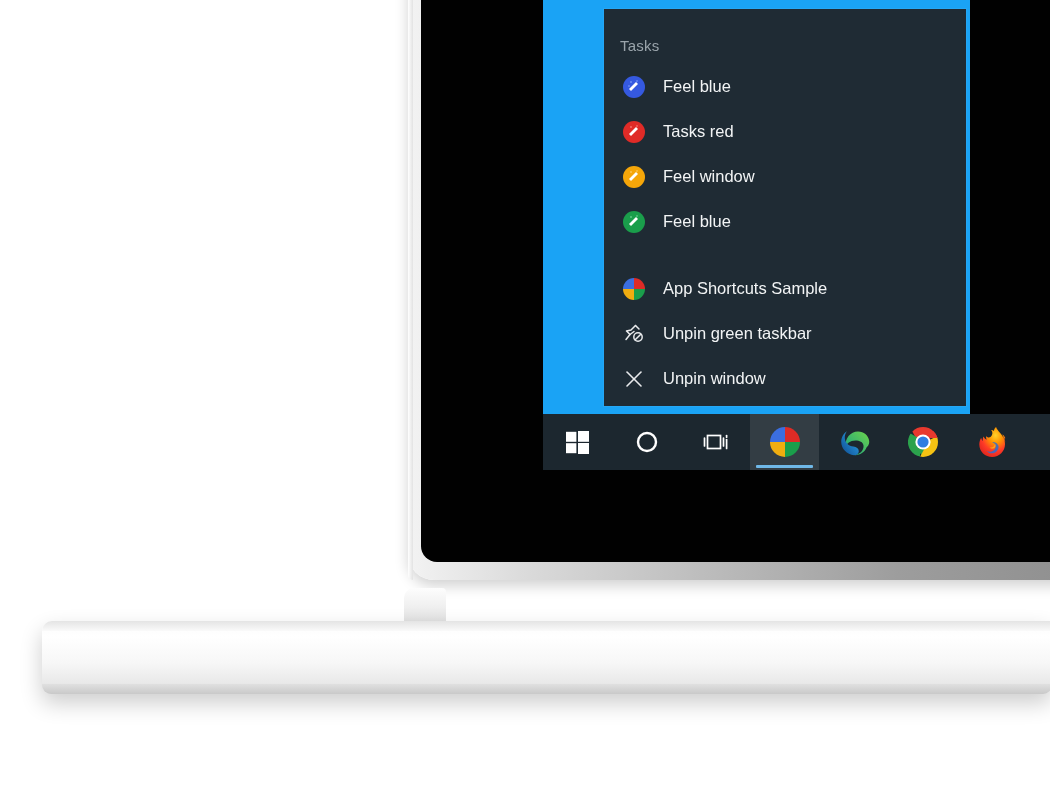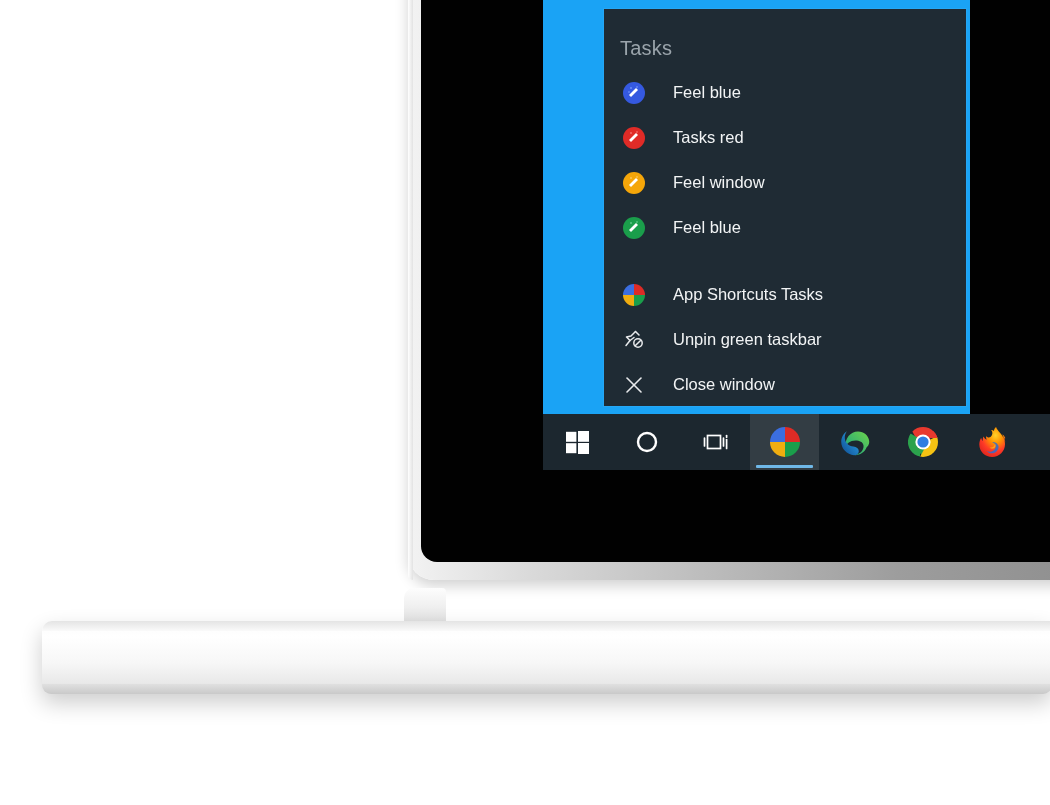--- a/index.html
+++ b/index.html
@@ -128,21 +128,21 @@
     left: 604px;
     top: 9px;
     width: 362px;
     height: 397px;
     background: #1f2b34;
     box-shadow: 0 0 0 1px rgba(255,255,255,0.05);
   }
 
   #jumplist-header {
     color: #9aa4ab;
-    font-size: 20px;
+    font-size: 15px;
     padding: 28px 0 10px 16px;
     letter-spacing: 0.2px;
   }
 
   .menu-list { list-style: none; }
 
   .menu-item {
     display: flex;
     align-items: center;
     height: 45px;
@@ -155,21 +155,21 @@
     height: 28px;
     flex: 0 0 28px;
     display: flex;
     align-items: center;
     justify-content: center;
   }
 
   .menu-label {
     color: #f2f4f5;
     font-size: 16.5px;
-    margin-left: 25px;
+    margin-left: 15px;
     white-space: nowrap;
   }
 
   .menu-gap { height: 22px; }
 
   
 
   #taskbar {
     position: absolute;
     left: 543px;
@@ -287,21 +287,21 @@
                 </clipPath>
               </defs>
             <g clip-path="url(#c1)">
               <rect x="0" y="0" width="12" height="12" fill="#3b6ee0"></rect>
               <rect x="12" y="0" width="12" height="12" fill="#dd2b26"></rect>
               <rect x="0" y="12" width="12" height="12" fill="#f0ad10"></rect>
               <rect x="12" y="12" width="12" height="12" fill="#1a9e4b"></rect>
             </g>
           </svg>
         </span>
-        <span class="menu-label">App Shortcuts Tasks</span>
+        <span class="menu-label">App Shortcuts Sample</span>
       </li>
 
       <li class="menu-item">
         <span class="menu-icon">
           <svg width="26" height="26" viewBox="0 0 26 26" fill="none" stroke="#e8eaec" stroke-width="1.5" stroke-linecap="round" stroke-linejoin="round">
             <path d="M14.5 4.5 L10 9 L5.5 10 L9 13.5 L5 18.5"></path>
             <path d="M9 13.5 L13 10.5"></path>
             <path d="M14.5 4.5 L18 8"></path>
             <circle cx="17" cy="16" r="4.2"></circle>
             <path d="M14.2 18.8 L19.8 13.2"></path>
@@ -310,21 +310,21 @@
         <span class="menu-label">Unpin green taskbar</span>
       </li>
 
       <li class="menu-item">
         <span class="menu-icon">
           <svg width="24" height="24" viewBox="0 0 24 24" fill="none" stroke="#e8eaec" stroke-width="1.6" stroke-linecap="round">
             <path d="M5 5 L19 19"></path>
             <path d="M19 5 L5 19"></path>
           </svg>
         </span>
-        <span class="menu-label">Close window</span>
+        <span class="menu-label">Unpin window</span>
       </li>
     </ul>
   </div>
 
   <div id="taskbar">
 
     <div class="tb-btn">
       <span>
         <svg width="23" height="23" viewBox="0 0 23 23">
           <rect x="0" y="0.8" width="10.4" height="10.0" fill="#ffffff"></rect>

